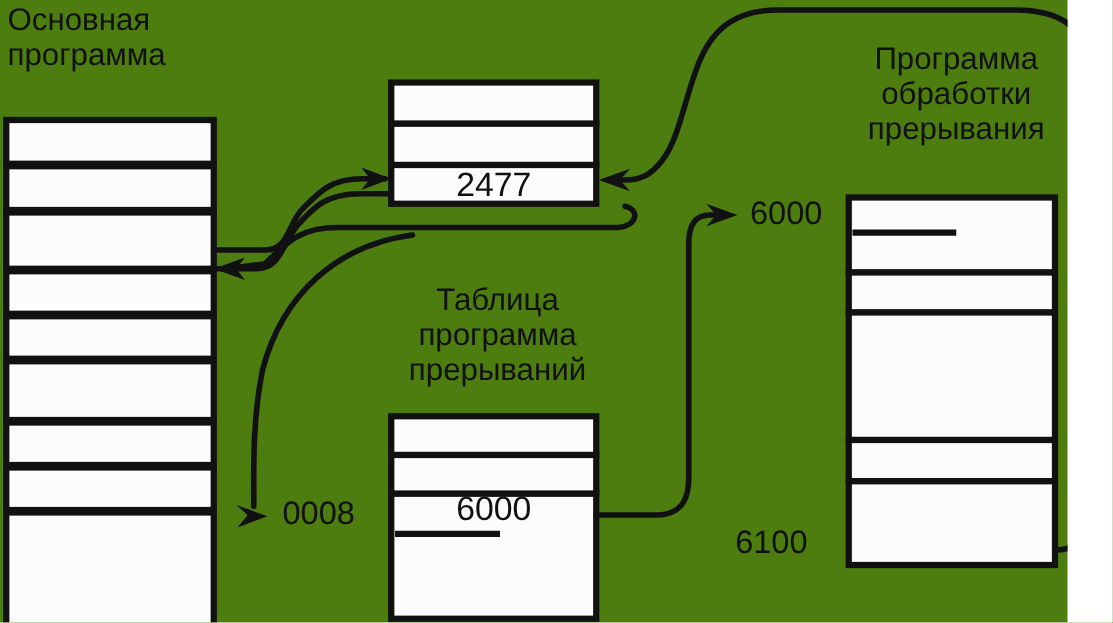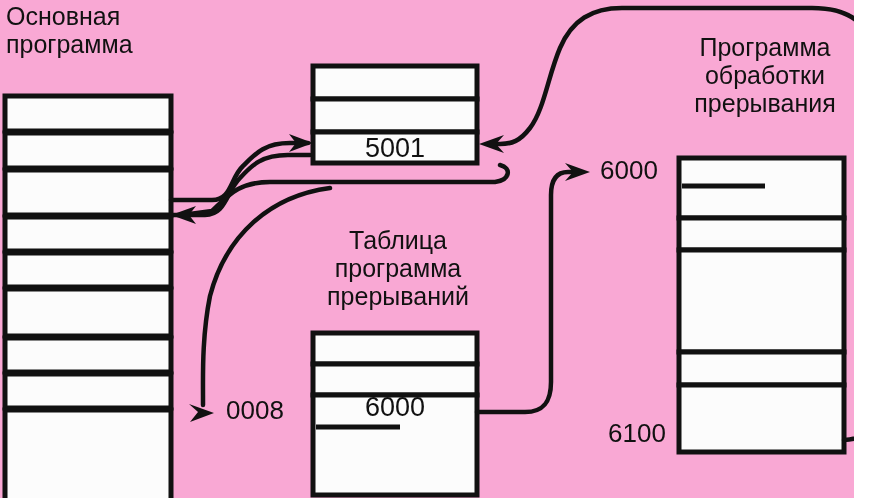--- a/index.html
+++ b/index.html
@@ -4,21 +4,21 @@
 <style>
   html, body {
     margin: 0;
     padding: 0;
     background: #ffffff;
   }
   #canvas {
     position: relative;
     width: 854px;
     height: 498px;
-    background: #f9a8d4;
+    background: #4d7c0f;
     overflow: hidden;
     font-family: "Liberation Sans", "DejaVu Sans", sans-serif;
   }
   svg.layer {
     position: absolute;
     left: 0;
     top: 0;
     width: 890px;
     height: 498px;
   }
@@ -132,31 +132,31 @@
       <path d="M 479 144 L 504 135 L 496 144 L 504 153 Z" fill="#111111"></path>
     </g>
 
   </svg>
 
   <div class="lbl title-lbl" style="left:0px; top:2px; width:190px; text-align:left; padding-left:6px;">Основная
 программа</div>
 
 
 
-  <div class="lbl cell-lbl" style="left:313px; top:133px; width:164px;">5001</div>
+  <div class="lbl cell-lbl" style="left:313px; top:133px; width:164px;">2477</div>
 
   <div class="lbl title-lbl" style="left:303px; top:226px; width:190px;">Таблица
 программа
 прерываний</div>
 
   <div class="lbl addr-lbl" style="left:226px; top:396px; width:80px; text-align:left;">0008</div>
 
   <div class="lbl cell-lbl" style="left:313px; top:392px; width:164px;">6000</div>
 
   <div class="lbl title-lbl" style="left:665px; top:33px; width:200px;">Программа
 обработки
 прерывания</div>
 
   <div class="lbl addr-lbl" style="left:600px; top:156px; width:74px; text-align:left;">6000</div>
 
-  <div class="lbl addr-lbl" style="left:600px; top:419px; width:74px; text-align:center;">6100</div>
+  <div class="lbl addr-lbl" style="left:572px; top:419px; width:74px; text-align:right;">6100</div>
 
 </div>
 
 </body></html>

